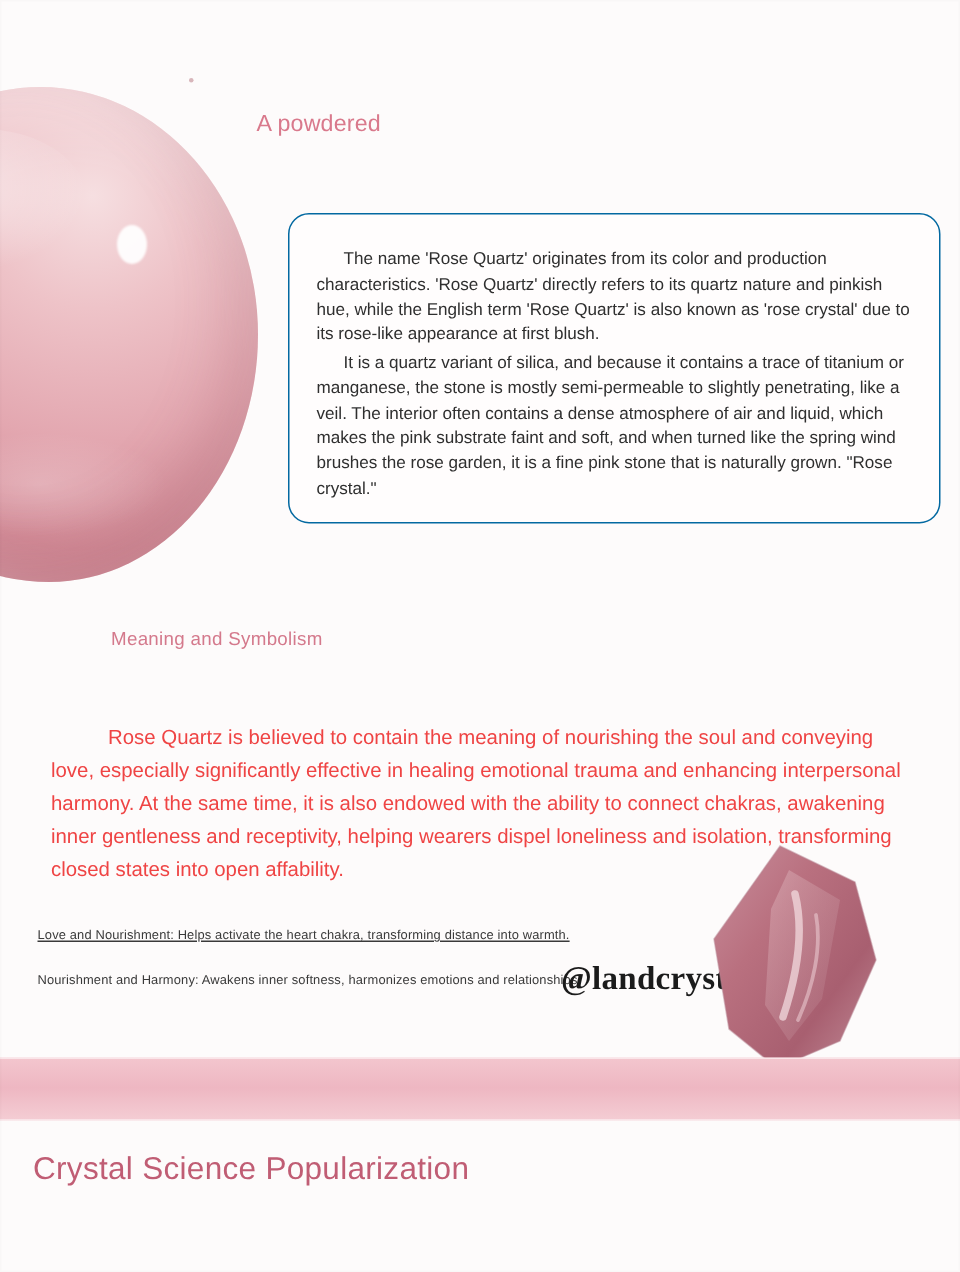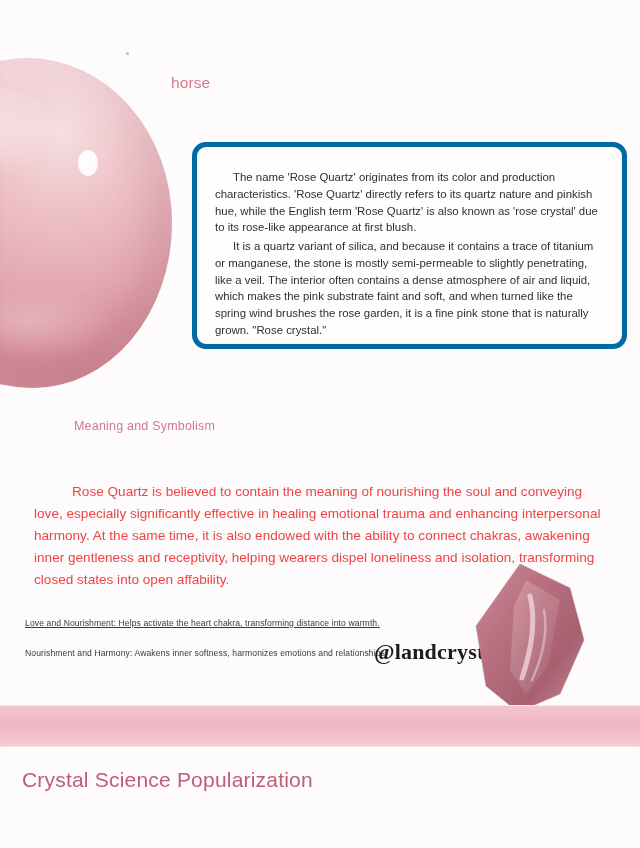--- a/index.html
+++ b/index.html
@@ -84,21 +84,21 @@
   }
 
   
   .card {
     position: absolute;
     left: 192px;
     top: 142px;
     width: 435px;
     height: 207px;
     box-sizing: border-box;
-    border: 5px solid #0369a1;
+    border: 1px solid #0369a1;
     border-radius: 14px;
     background: #fffdfd;
     padding: 22px 16px 14px 18px;
   }
   .card p {
     margin: 0;
     font-size: 11.4px;
     line-height: 1.47;
     color: #2f2f2f;
     text-indent: 18px;
@@ -199,21 +199,21 @@
 
 <div class="sphere">
   <div class="hl2"></div>
   <div class="hl1"></div>
   <div class="hl3"></div>
 </div>
 
 <div class="dot-mark"></div>
 
 <div class="headline">
-  <div>horse</div>
+  <div>A powdered</div>
 </div>
 
 <div class="card">
   <p>The name 'Rose Quartz' originates from its color and production characteristics. 'Rose Quartz' directly refers to its quartz nature and pinkish hue, while the English term 'Rose Quartz' is also known as 'rose crystal' due to its rose-like appearance at first blush.</p>
   <p>It is a quartz variant of silica, and because it contains a trace of titanium or manganese, the stone is mostly semi-permeable to slightly penetrating, like a veil. The interior often contains a dense atmosphere of air and liquid, which makes the pink substrate faint and soft, and when turned like the spring wind brushes the rose garden, it is a fine pink stone that is naturally grown. "Rose crystal."</p>
 </div>
 
 <div class="subtitle">Meaning and Symbolism</div>
 
 <div class="body-para">Rose Quartz is believed to contain the meaning of nourishing the soul and conveying love, especially significantly effective in healing emotional trauma and enhancing interpersonal harmony. At the same time, it is also endowed with the ability to connect chakras, awakening inner gentleness and receptivity, helping wearers dispel loneliness and isolation, transforming closed states into open affability.</div>

